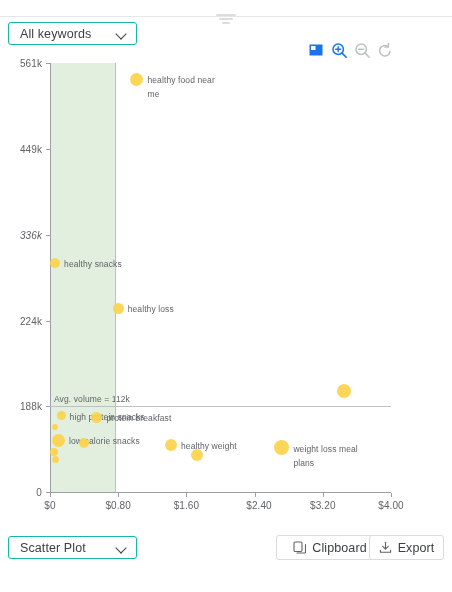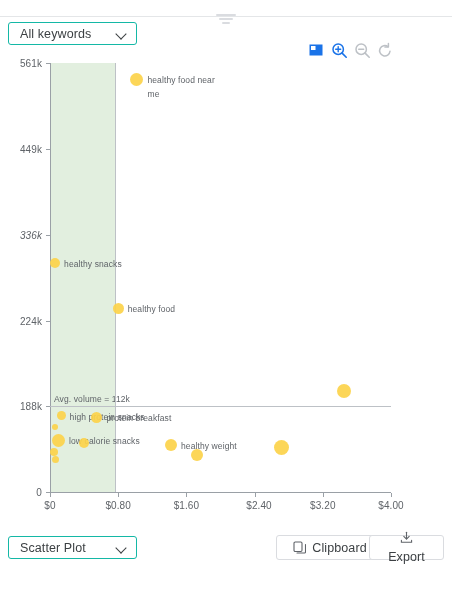--- a/index.html
+++ b/index.html
@@ -169,21 +169,21 @@
     display: flex;
     align-items: center;
     justify-content: center;
     gap: 6px;
     font-size: 12.5px;
     color: #3c4043;
     padding: 0 11px;
     letter-spacing: 0.1px;
   }
   #clipboard-button { left: 276px; top: 535px; width: 107px; padding-left: 12px; }
-  #export-button    { left: 369px; top: 535px; width: 75px; flex-direction: column; }
+  #export-button    { left: 369px; top: 535px; width: 75px; }
   .btn svg { flex: none; }
 </style>
 </head>
 <body>
 
 <div class="top-rule"></div>
 
 <div class="drag-handle">
   <i></i>
   <i></i>
@@ -260,36 +260,37 @@
     <div class="tick" style="left: 391px; top: 438px; width: 1px; height: 4px;"></div>
     <div class="tick-label" style="left: 369px; top: 445px; width: 44px; text-align: center;">$4.00</div>
     <div class="ref-line" style="left: 50px; top: 351.353px; width: 341px; height: 1px;"></div>
     <div class="ref-label" style="left: 54px; top: 339.353px;">Avg. volume = 112k</div>
     <div class="ref-line" style="left: 114.79px; top: 8px; width: 1px; height: 429px;"></div>
     <div class="bubble" style="left: 130.455px; top: 17.5588px; width: 13px; height: 13px;"></div>
     <div class="point-label" style="left: 147.455px; top: 18.0588px; max-width: 78px;">healthy food near me</div>
     <div class="bubble" style="left: 50.115px; top: 202.588px; width: 10px; height: 10px;"></div>
     <div class="point-label" style="left: 64.115px; top: 201.588px; max-width: 78px;">healthy snacks</div>
     <div class="bubble" style="left: 112.7px; top: 247.971px; width: 11px; height: 11px;"></div>
-    <div class="point-label" style="left: 127.7px; top: 247.471px; max-width: 78px;">healthy food</div>
+    <div class="point-label" style="left: 127.7px; top: 247.471px; max-width: 78px;">healthy loss</div>
     <div class="bubble" style="left: 337.113px; top: 329.059px; width: 14px; height: 14px;"></div>
     <div class="bubble" style="left: 56.5825px; top: 356.029px; width: 9px; height: 9px;"></div>
     <div class="point-label" style="left: 69.5825px; top: 354.529px; max-width: 78px;">high protein snacks</div>
     <div class="bubble" style="left: 91.3875px; top: 356.559px; width: 11px; height: 11px;"></div>
     <div class="point-label" style="left: 106.388px; top: 356.059px; max-width: 78px;">protein breakfast</div>
     <div class="bubble" style="left: 52.115px; top: 369px; width: 6px; height: 6px;"></div>
     <div class="bubble" style="left: 52.025px; top: 378.5px; width: 13px; height: 13px;"></div>
     <div class="point-label" style="left: 69.025px; top: 379px; max-width: 78px;">low calorie snacks</div>
     <div class="bubble" style="left: 79.1px; top: 383.059px; width: 10px; height: 10px;"></div>
     <div class="bubble" style="left: 50.2625px; top: 393.235px; width: 8px; height: 8px;"></div>
     <div class="bubble" style="left: 52.4675px; top: 401.382px; width: 7px; height: 7px;"></div>
     <div class="bubble" style="left: 165.055px; top: 383.588px; width: 12px; height: 12px;"></div>
     <div class="point-label" style="left: 181.055px; top: 383.588px; max-width: 78px;">healthy weight</div>
     <div class="bubble" style="left: 191.482px; top: 394.294px; width: 12px; height: 12px;"></div>
     <div class="bubble" style="left: 274.38px; top: 385.147px; width: 15px; height: 15px;"></div>
+    <div class="point-label" style="left: 293.38px; top: 386.647px; max-width: 78px;">weight loss meal plans</div>
   </div>
 
 <div class="select" id="plot-type-select">
   <span>Scatter Plot</span>
   <span class="caret"></span>
 </div>
 
 <div class="btn" id="clipboard-button">
   <svg width="13" height="13" viewBox="0 0 13 13">
     <rect x="1" y="1" width="8" height="9.5" rx="1.2" fill="none" stroke="#5f6368" stroke-width="1.1"></rect>

